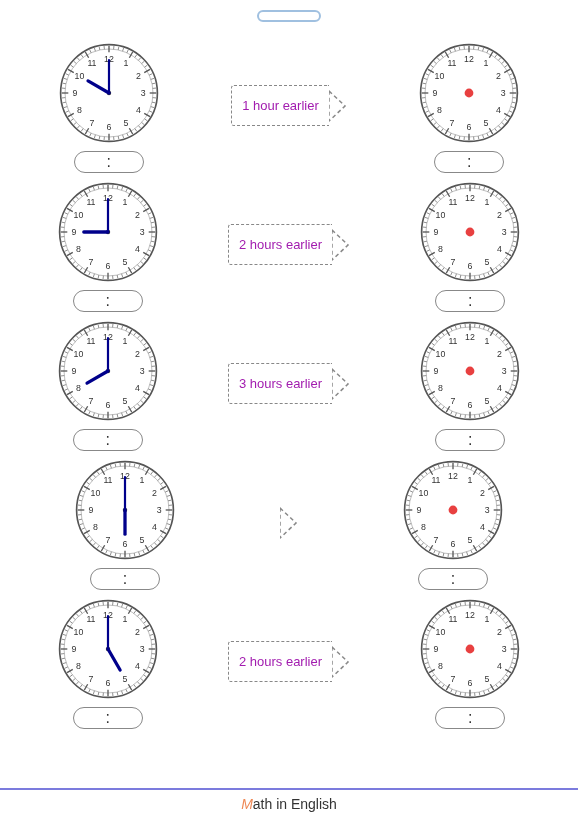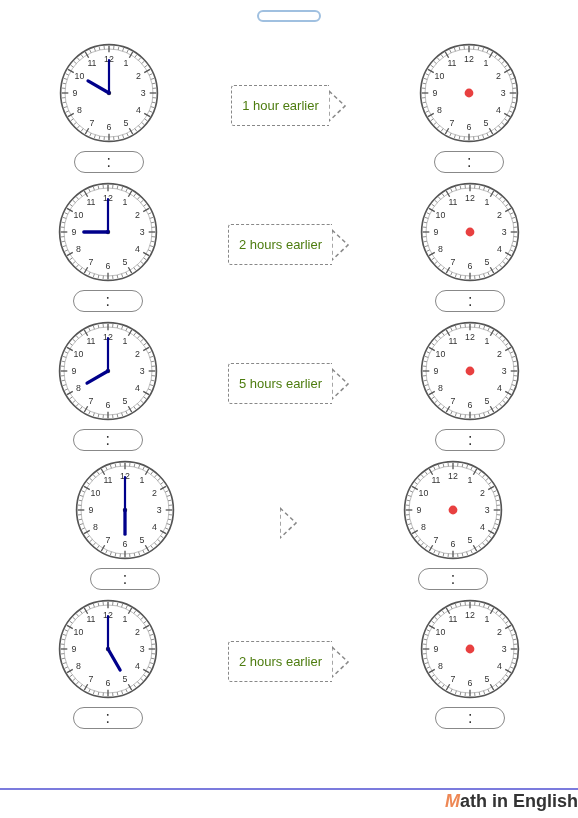--- a/index.html
+++ b/index.html
@@ -81,42 +81,42 @@
 
     .arrow-wrapper {
       display: flex;
       align-items: center;
     }
 
     .arrow-box {
       border: 1.5px dashed #888;
       padding: 12px 10px;
       font-size: 13px;
-      color: #4d7c0f;
+      color: #a21caf;
       background: #fff;
       border-right: none;
       border-radius: 3px 0 0 3px;
     }
 
     .footer-line {
       position: absolute;
       bottom: 28px;
       left: 0;
       width: 100%;
       height: 2px;
       background: #7b7bdd;
     }
 
     .footer-brand {
       position: absolute;
       bottom: 6px;
       width: 100%;
-      text-align: right;
-      font-size: 18px;
-      font-weight: bold;
+      text-align: center;
+      font-size: 14px;
+      font-weight: normal;
       color: #333;
     }
 
     .footer-brand .m-letter {
       color: #e85;
       font-style: italic;
     }
 
     .footer-brand .brand-rest {
       color: #333;
@@ -549,21 +549,21 @@
             <text x="19" y="50.00000000000001" text-anchor="middle" dominant-baseline="central" font-size="8" font-family="Arial, sans-serif" fill="#333">9</text>
             <text x="23.153212482682402" y="34.5" text-anchor="middle" dominant-baseline="central" font-size="8" font-family="Arial, sans-serif" fill="#333">10</text>
             <text x="34.499999999999986" y="23.15321248268241" text-anchor="middle" dominant-baseline="central" font-size="8" font-family="Arial, sans-serif" fill="#333">11</text>
             <circle cx="50" cy="50" r="2" fill="#333"></circle>
             <line x1="50" y1="50" x2="30.94744111674235" y2="61" stroke="#00008B" stroke-width="3" stroke-linecap="round"></line>
             <line x1="50" y1="50" x2="50" y2="20" stroke="#00008B" stroke-width="2" stroke-linecap="round"></line>
           </svg>
           <div class="time-box">:</div>
         </div>
         <div class="arrow-wrapper">
-          <div class="arrow-box">5 hours earlier</div>
+          <div class="arrow-box">3 hours earlier</div>
           <svg width="18" height="32" viewBox="0 0 18 32">
             <polygon points="0,1 16,16 0,31" fill="none" stroke="#888" stroke-width="1.5" stroke-dasharray="4,3"></polygon>
           </svg>
         </div>
         <div class="clock-col">
           <svg width="110" height="110" viewBox="0 0 100 100" class="clock-svg">
             <circle cx="50" cy="50" r="44" fill="white" stroke="#555" stroke-width="1.5"></circle>
             <circle cx="50" cy="50" r="40" fill="none" stroke="#888" stroke-width="0.5"></circle>
             <line x1="50" y1="7" x2="50" y2="13" stroke="#555" stroke-width="1.2"></line>
             <line x1="54.4947239205091" y1="7.235558499164249" x2="54.181138530706136" y2="10.219124185269067" stroke="#555" stroke-width="0.6"></line>

